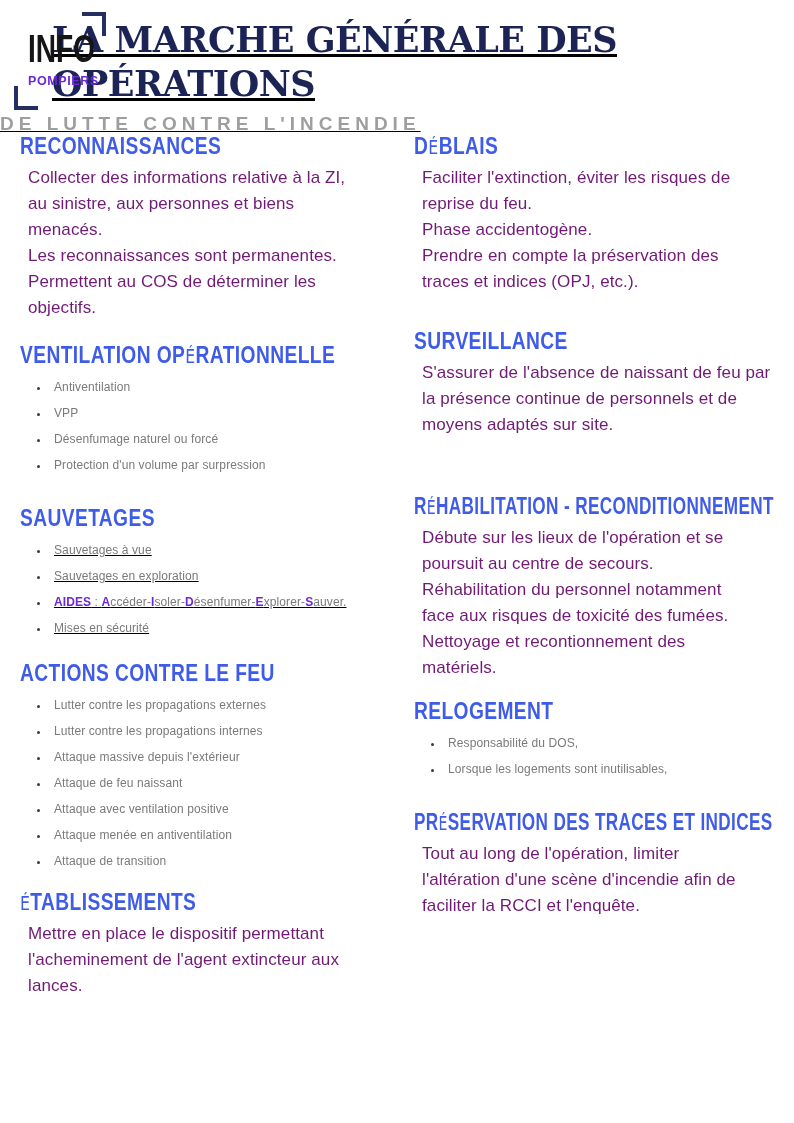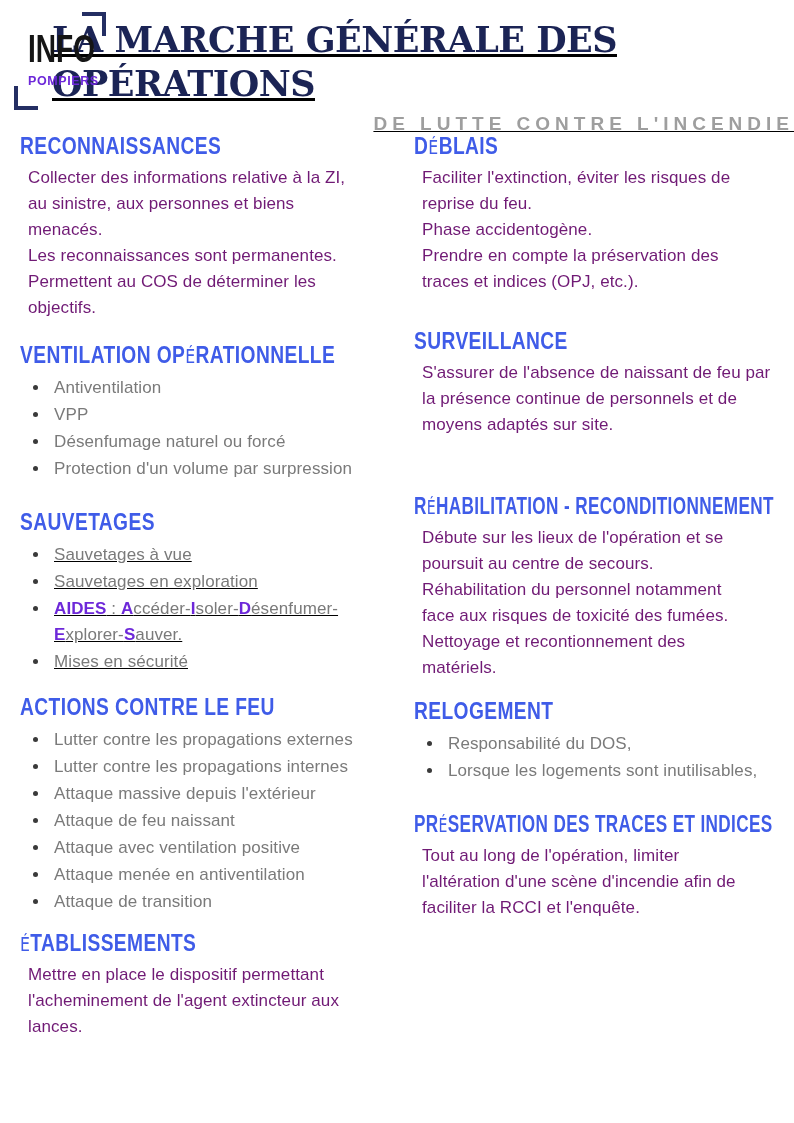--- a/index.html
+++ b/index.html
@@ -12,21 +12,21 @@
   .br{position:absolute;width:20px;height:20px;border:0 solid #242e63;}
   .br-tr{top:0;right:0;border-top-width:4px;border-right-width:4px;}
   .br-bl{bottom:0;left:0;border-bottom-width:4px;border-left-width:4px;}
   .logo-info{display:inline-block;margin:20px 0 0 14px;font-size:39px;font-weight:bold;
              color:#151515;line-height:0.85;transform:scaleX(0.72);transform-origin:left center;}
   .logo-pompiers{margin:8px 0 0 14px;font-size:12.5px;font-weight:bold;color:#6d28d9;letter-spacing:0.6px;}
 
   .title{max-width:690px;margin:2px auto 0;text-align:left;
          font-family:"DejaVu Serif",serif;font-weight:bold;font-size:35px;line-height:44px;
          letter-spacing:-0.5px;color:#1b2455;}
-  .subtitle{margin-top:7px;text-align:right;font-size:19px;font-weight:bold;
+  .subtitle{margin-top:7px;text-align:left;font-size:19px;font-weight:bold;
             letter-spacing:5px;color:#9e9e9e;}
 
   
   .banner{height:107px;background:#5172f8;display:flex;align-items:center;}
   .flame-wrap{flex-shrink:0;width:98px;height:98px;margin-left:36px;border-radius:50%;
               background:#ffffff;display:flex;align-items:center;justify-content:center;}
   .banner-text-zone{flex:1;text-align:center;margin-right:66px;}
   .banner-text{display:inline-block;font-size:86px;font-weight:bold;color:#ffffff;
                line-height:100px;letter-spacing:1px;white-space:nowrap;
                transform:scaleX(0.74);transform-origin:center;}
@@ -47,21 +47,21 @@
 
   .section-title{display:inline-block;margin:0 0 5px 0;font-size:24px;font-weight:bold;
                  color:#3f5ce8;letter-spacing:0.5px;white-space:nowrap;
                  transform:scaleX(0.8);transform-origin:left center;}
   .section-title.tight{transform:scaleX(0.715);}
   .fb{font-family:"DejaVu Sans",sans-serif;font-weight:500;font-size:0.82em;}
 
   .body-text{padding-left:8px;font-size:17px;line-height:26px;color:#701a75;
              letter-spacing:0.1px;white-space:pre-line;}
   ul.bullets{margin:0;padding-left:30px;list-style:disc;}
-  ul.bullets li{font-size:17px;line-height:26px;color:#7a7a7a;letter-spacing:0.1px;padding-left:4px;}
+  ul.bullets li{font-size:12px;line-height:26px;color:#7a7a7a;letter-spacing:0.1px;padding-left:4px;}
   ul.bullets li::marker{color:#3a3a3a;font-size:0.95em;}
   .acc{font-weight:bold;color:#6d28d9;}
 </style>
 </head>
 <body>
 
 <div class="page">
 
   <header class="header">
     <div class="logo">

